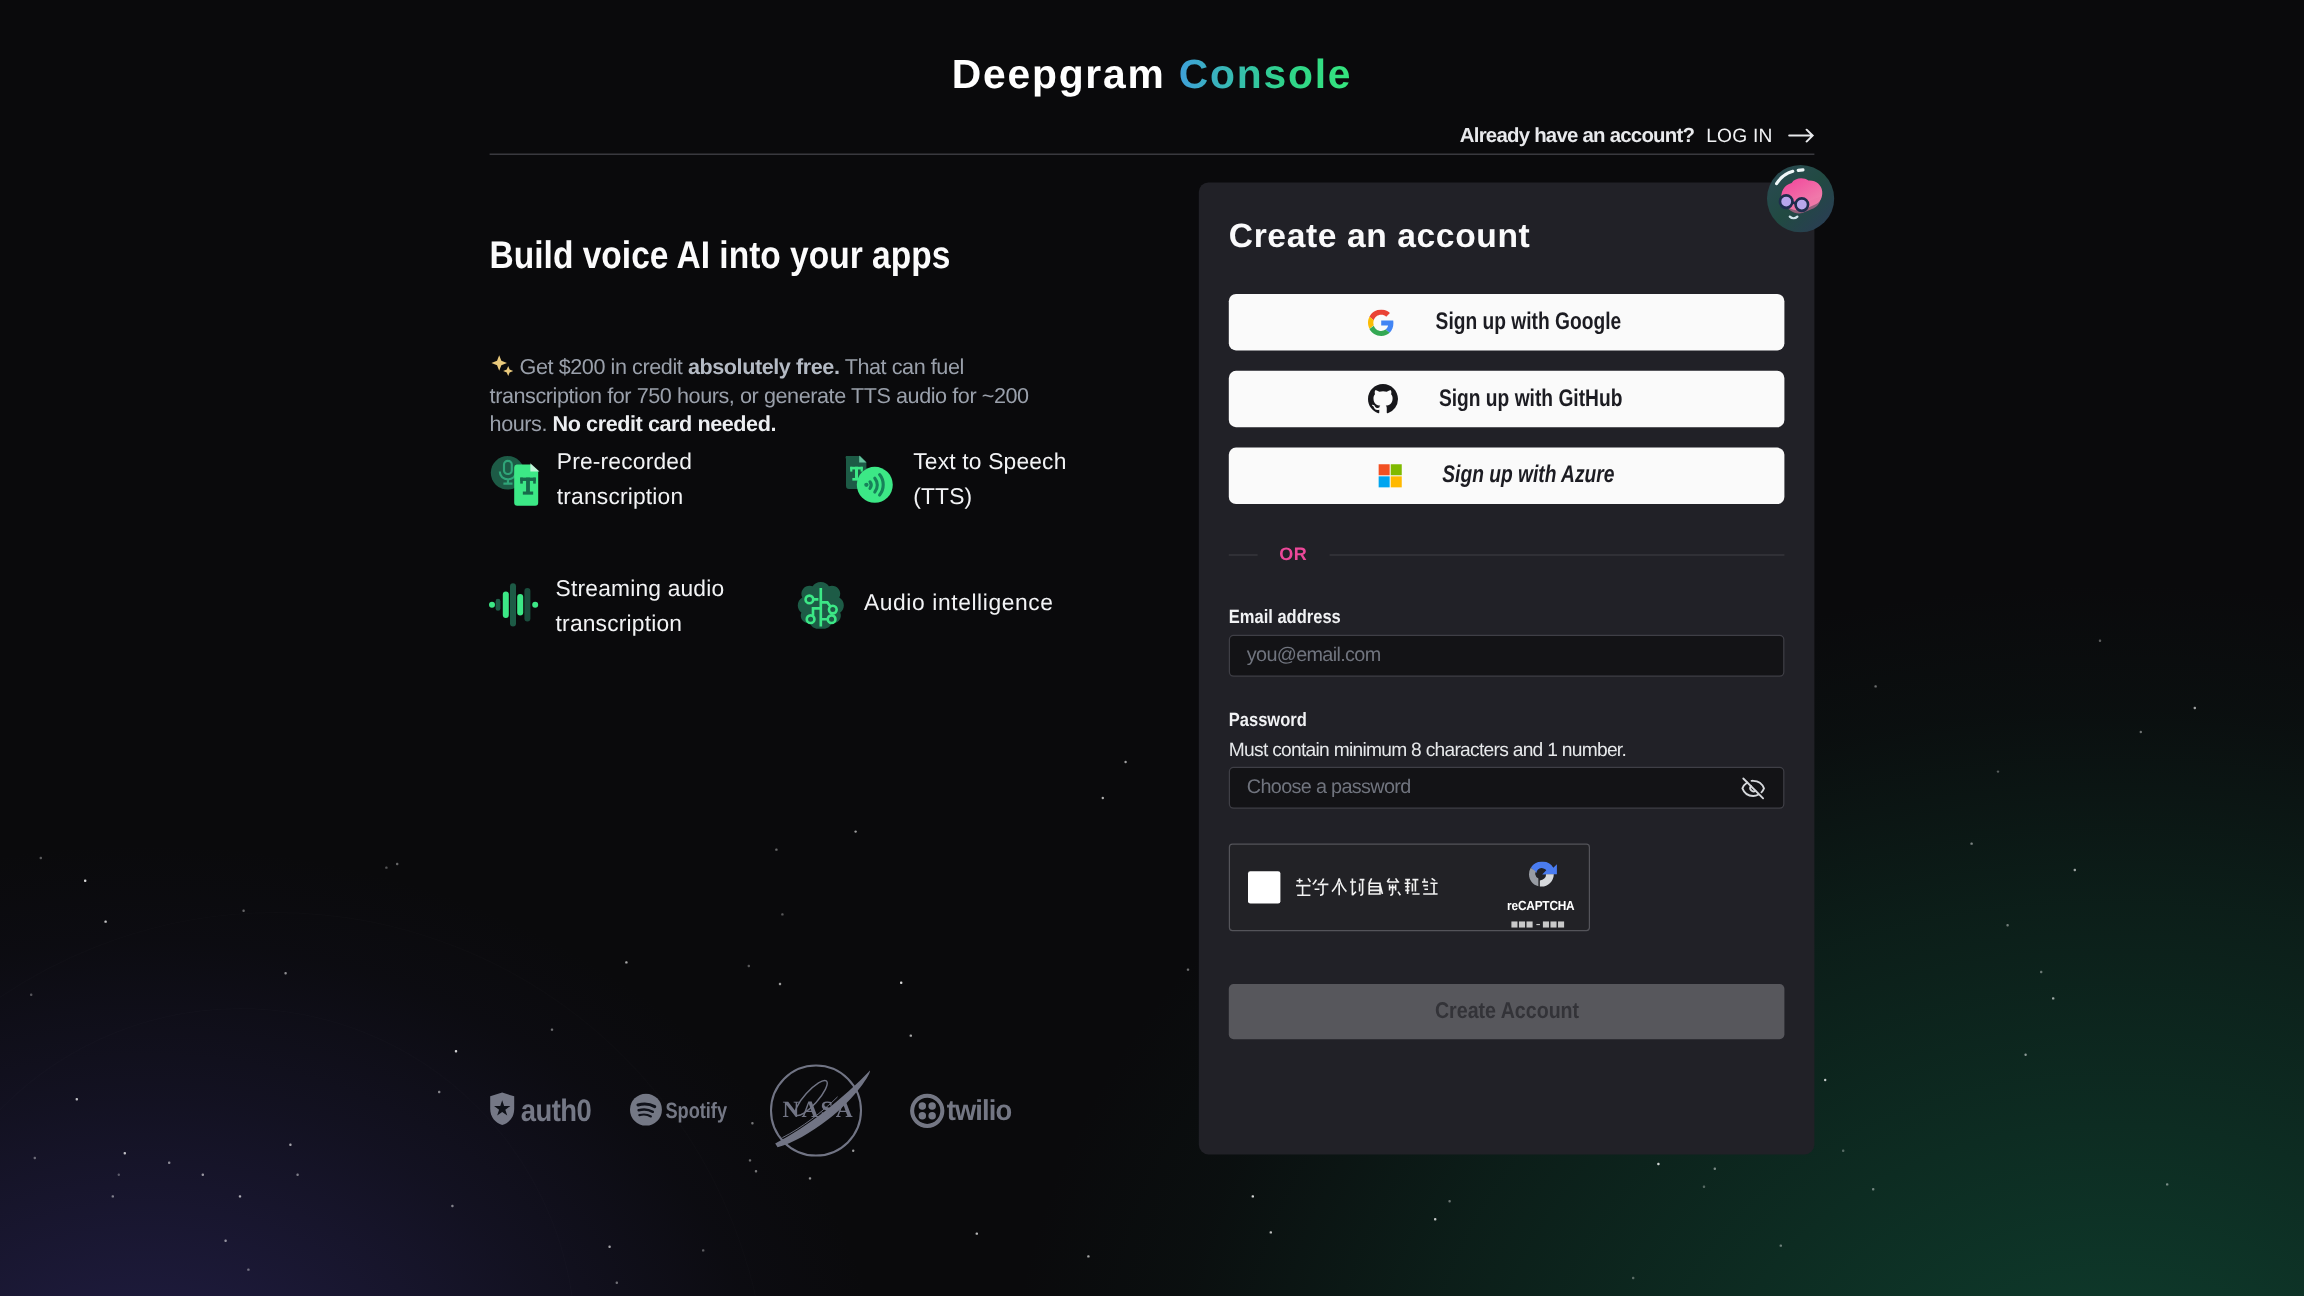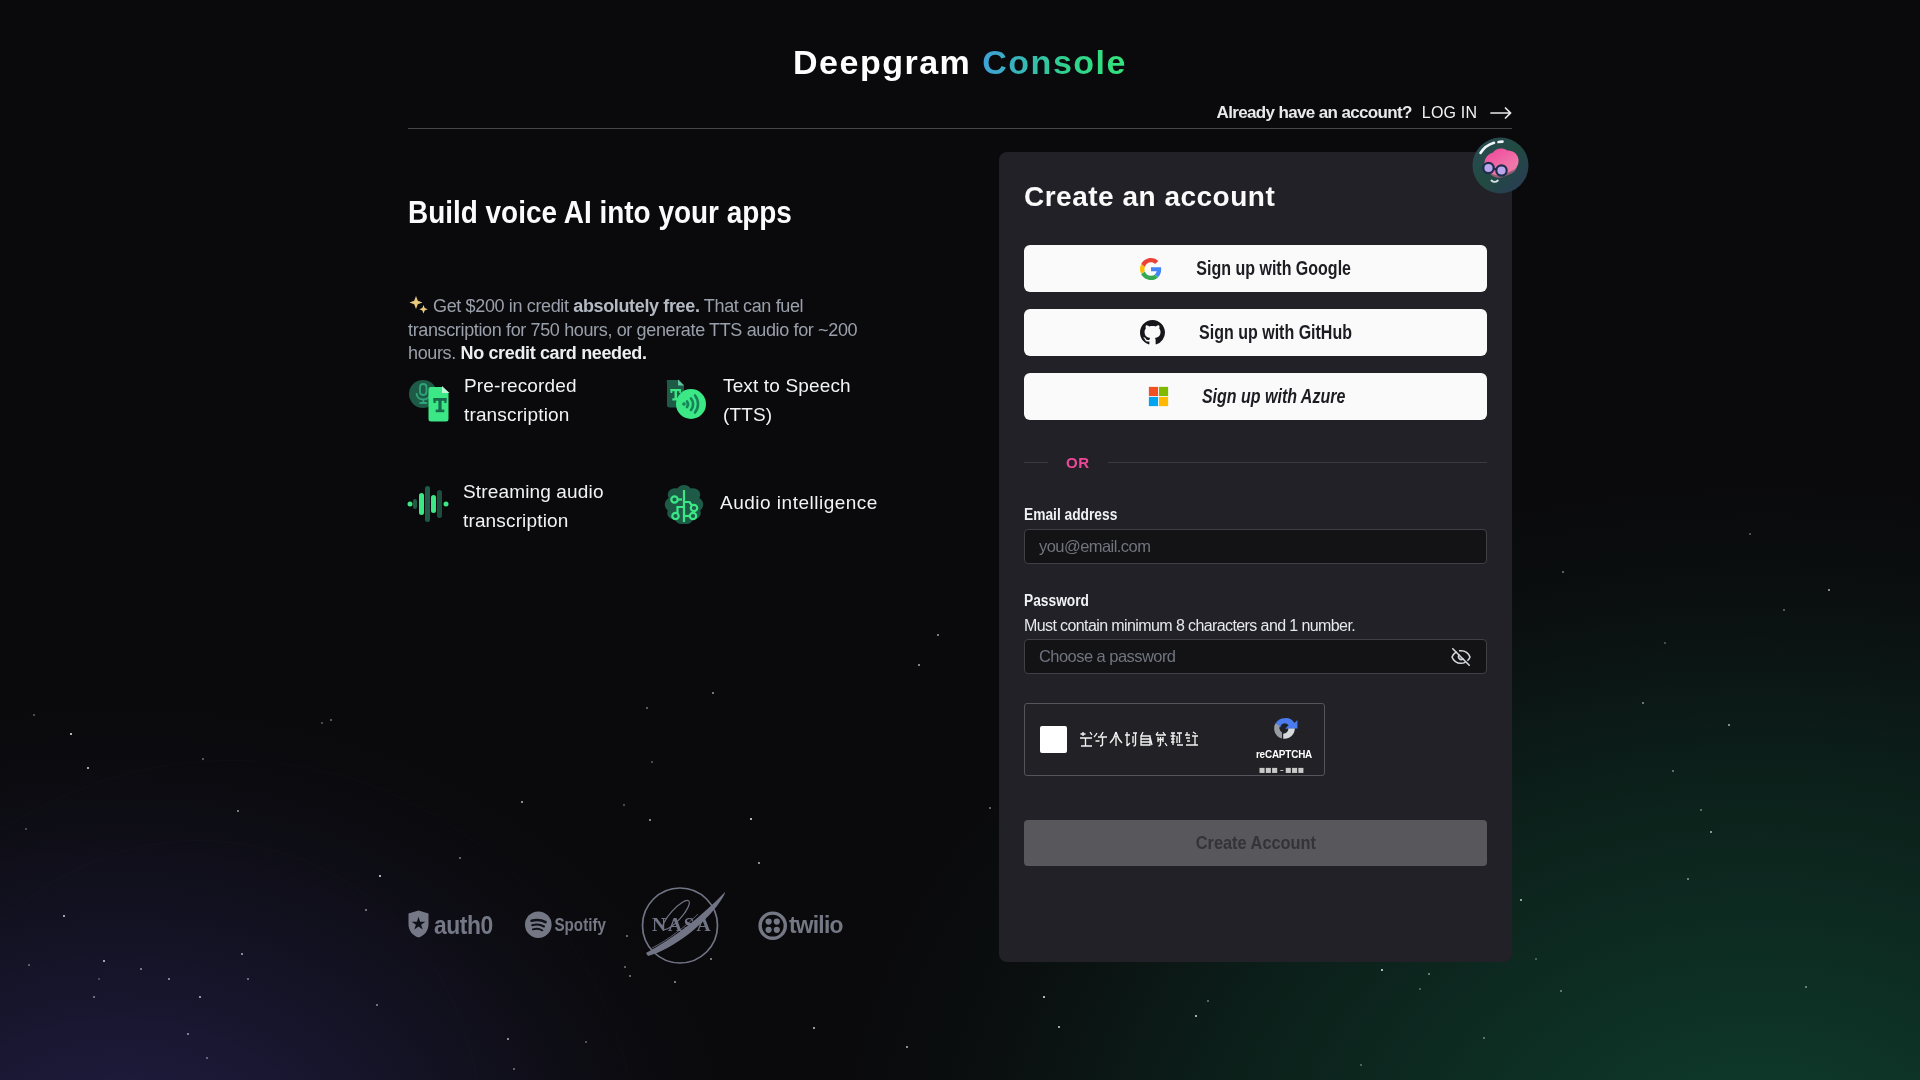--- a/index.html
+++ b/index.html
@@ -167,21 +167,21 @@
     <g fill="#176a4b">
         <rect x="26.5" y="22" width="13" height="2.8"></rect>
         <rect x="31.4" y="22" width="3.2" height="13"></rect>
         <rect x="28.7" y="33.6" width="8.6" height="2.6"></rect>
         <rect x="26.5" y="22" width="2.2" height="5"></rect>
         <rect x="37.3" y="22" width="2.2" height="5"></rect>
       </g>
   </svg>
   <div class="txt">Pre-recorded<br>transcription</div>
 </div>
-<div class="feat" style="left:663px; top:371px;">
+<div class="feat" style="left:701px; top:371px;">
   <svg width="46" height="46" viewBox="0 0 46 46" style="margin-right:14px; margin-top:5px;">
     <path d="M4 4h12l5 5v20a2.5 2.5 0 0 1-2.5 2.5H6.5A2.5 2.5 0 0 1 4 29V6.5A2.5 2.5 0 0 1 4 4z" fill="#1d5b46"></path>
     <path d="M15 3.5v6h6z" fill="#67c39e"></path>
     <g fill="#3ce886">
         <rect x="7.5" y="13" width="10.5" height="2.2"></rect>
         <rect x="11.5" y="13" width="2.5" height="10.5"></rect>
         <rect x="9.3" y="22.3" width="7" height="2.2"></rect>
         <rect x="7.5" y="13" width="1.8" height="4"></rect>
         <rect x="16.2" y="13" width="1.8" height="4"></rect>
       </g>

